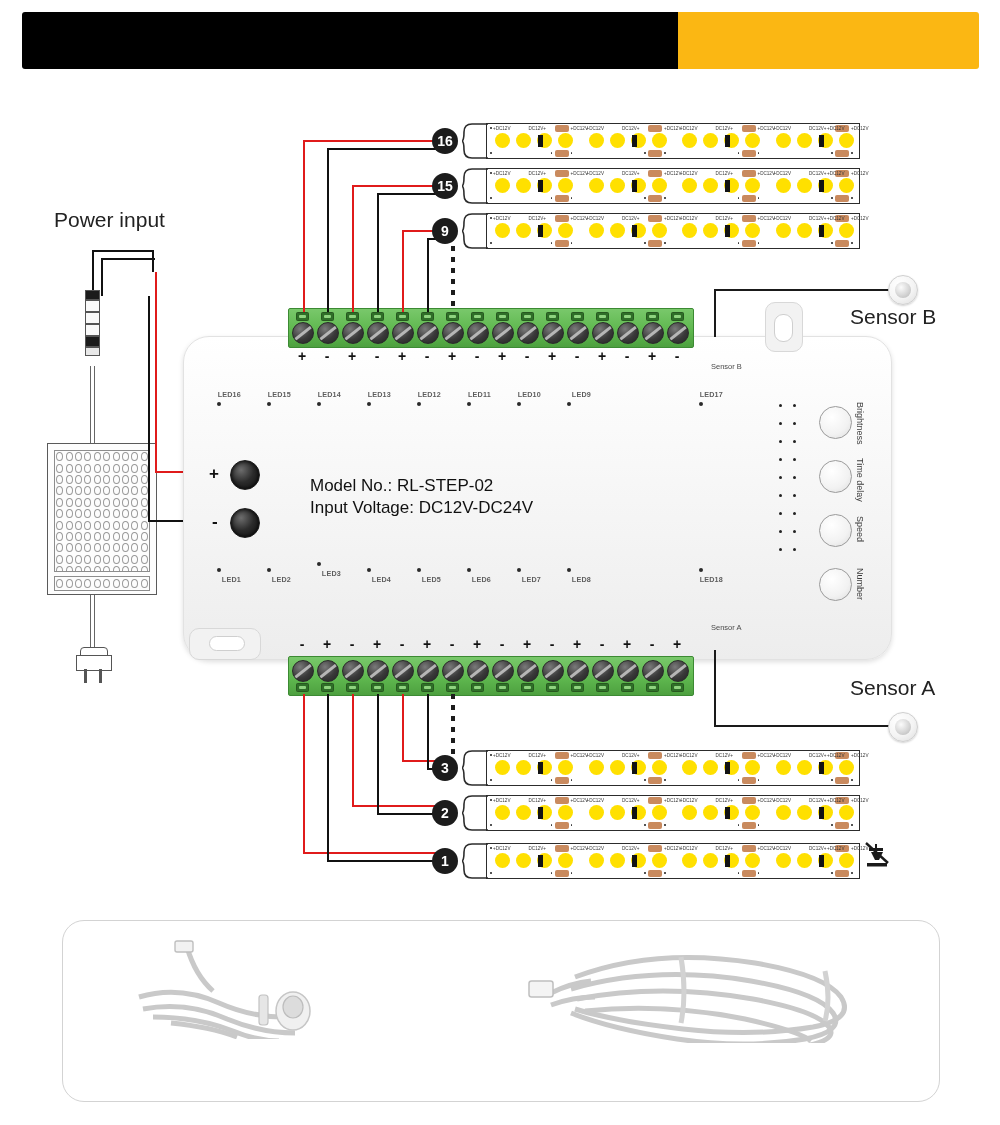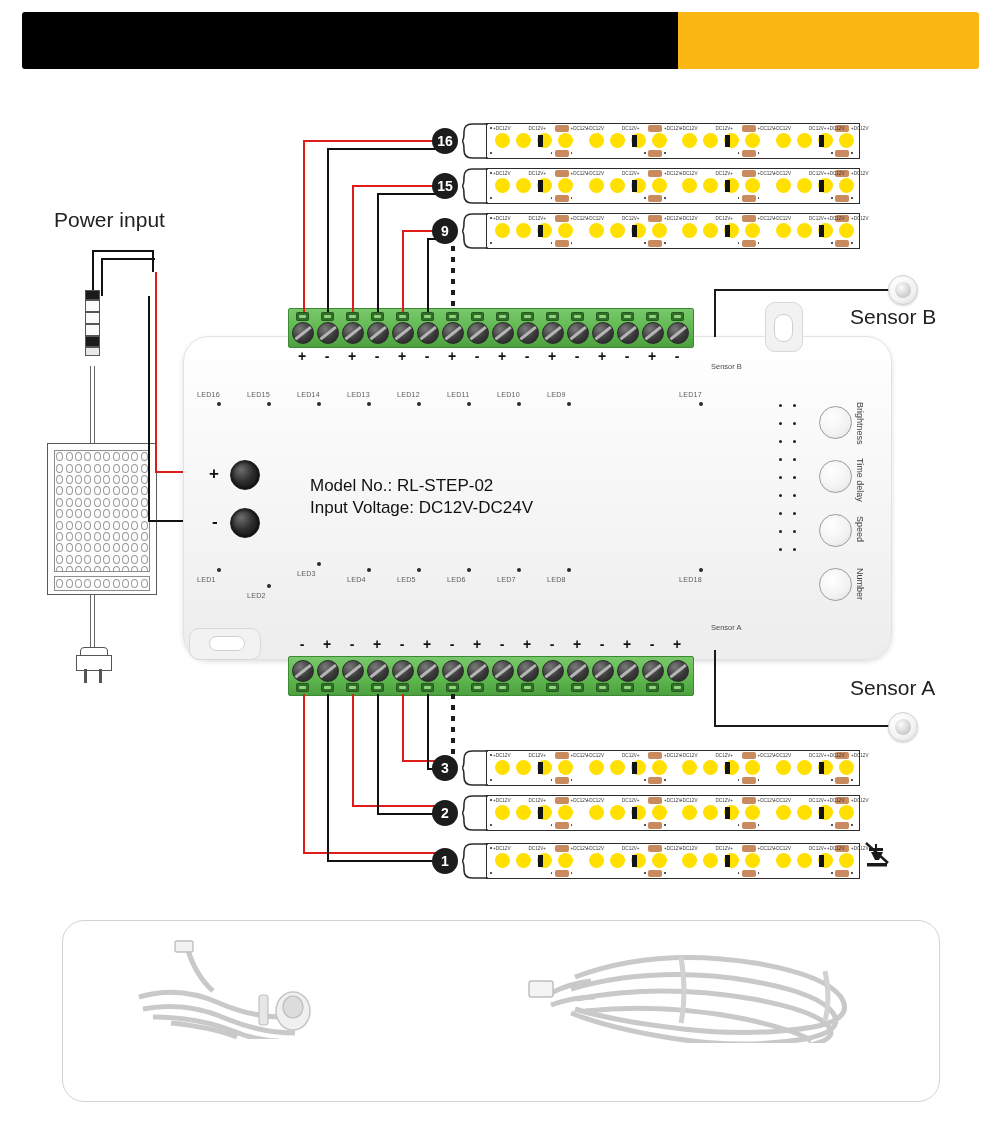--- a/index.html
+++ b/index.html
@@ -41,21 +41,21 @@
   
   #controller{left:183px;top:336px;width:707px;height:322px;}
   #ctrl-shell{
     position:absolute;left:0;top:0;width:707px;height:322px;
     background:linear-gradient(180deg,#ffffff 0%,#f7f7f7 45%,#ededed 100%);
     border-radius:26px;border:1px solid #e2e2e2;
     box-shadow:0 2px 5px rgba(0,0,0,.13);
   }
   #ctrl-title{position:absolute;left:125px;top:100px;font-size:25px;color:#111;white-space:nowrap;}
   .ctrl-spec{position:absolute;left:127px;font-size:17px;color:#111;white-space:nowrap;}
-  .led-mark{position:absolute;text-align:left;}
+  .led-mark{position:absolute;text-align:right;font-weight:bold;}
   .led-mark .lm-txt{font-size:7.2px;color:#5d5d5d;letter-spacing:.2px;white-space:nowrap;}
   .led-mark .lm-dot{width:4px;height:4px;border-radius:50%;background:#2a2a2a;margin:3px auto 0;}
   .led-mark.below .lm-dot{margin:0 auto 3px;}
   .sensor-side{position:absolute;font-size:7.5px;color:#4a4a4a;white-space:nowrap;}
   .pwr-term{position:absolute;width:28px;height:28px;border-radius:50%;
     background:radial-gradient(circle at 36% 32%,#6d6d6d 0%,#2b2b2b 48%,#111 100%);
     border:1.5px solid #1a1a1a;box-shadow:inset 0 0 4px #000;}
   .pwr-sign{position:absolute;font-size:17px;font-weight:bold;color:#111;}
   .btn-round{position:absolute;width:31px;height:31px;border-radius:50%;
     background:radial-gradient(circle at 38% 33%,#ffffff 0%,#f2f2f2 60%,#dcdcdc 100%);
@@ -358,21 +358,21 @@
     </div>
   <div class="led-mark" style="left:496px;top:54px;width:44px;">
     <div class="lm-txt">LED17</div>
       <div class="lm-dot"></div>
     </div>
 
   <div class="led-mark below" style="left:14px;top:232px;width:44px;">
     <div class="lm-dot"></div>
       <div class="lm-txt">LED1</div>
     </div>
-  <div class="led-mark below" style="left:64px;top:248px;width:44px;">
+  <div class="led-mark below" style="left:64px;top:232px;width:44px;">
     <div class="lm-dot"></div>
       <div class="lm-txt">LED2</div>
     </div>
   <div class="led-mark below" style="left:114px;top:226px;width:44px;">
     <div class="lm-dot"></div>
       <div class="lm-txt">LED3</div>
     </div>
   <div class="led-mark below" style="left:164px;top:232px;width:44px;">
     <div class="lm-dot"></div>
       <div class="lm-txt">LED4</div>

